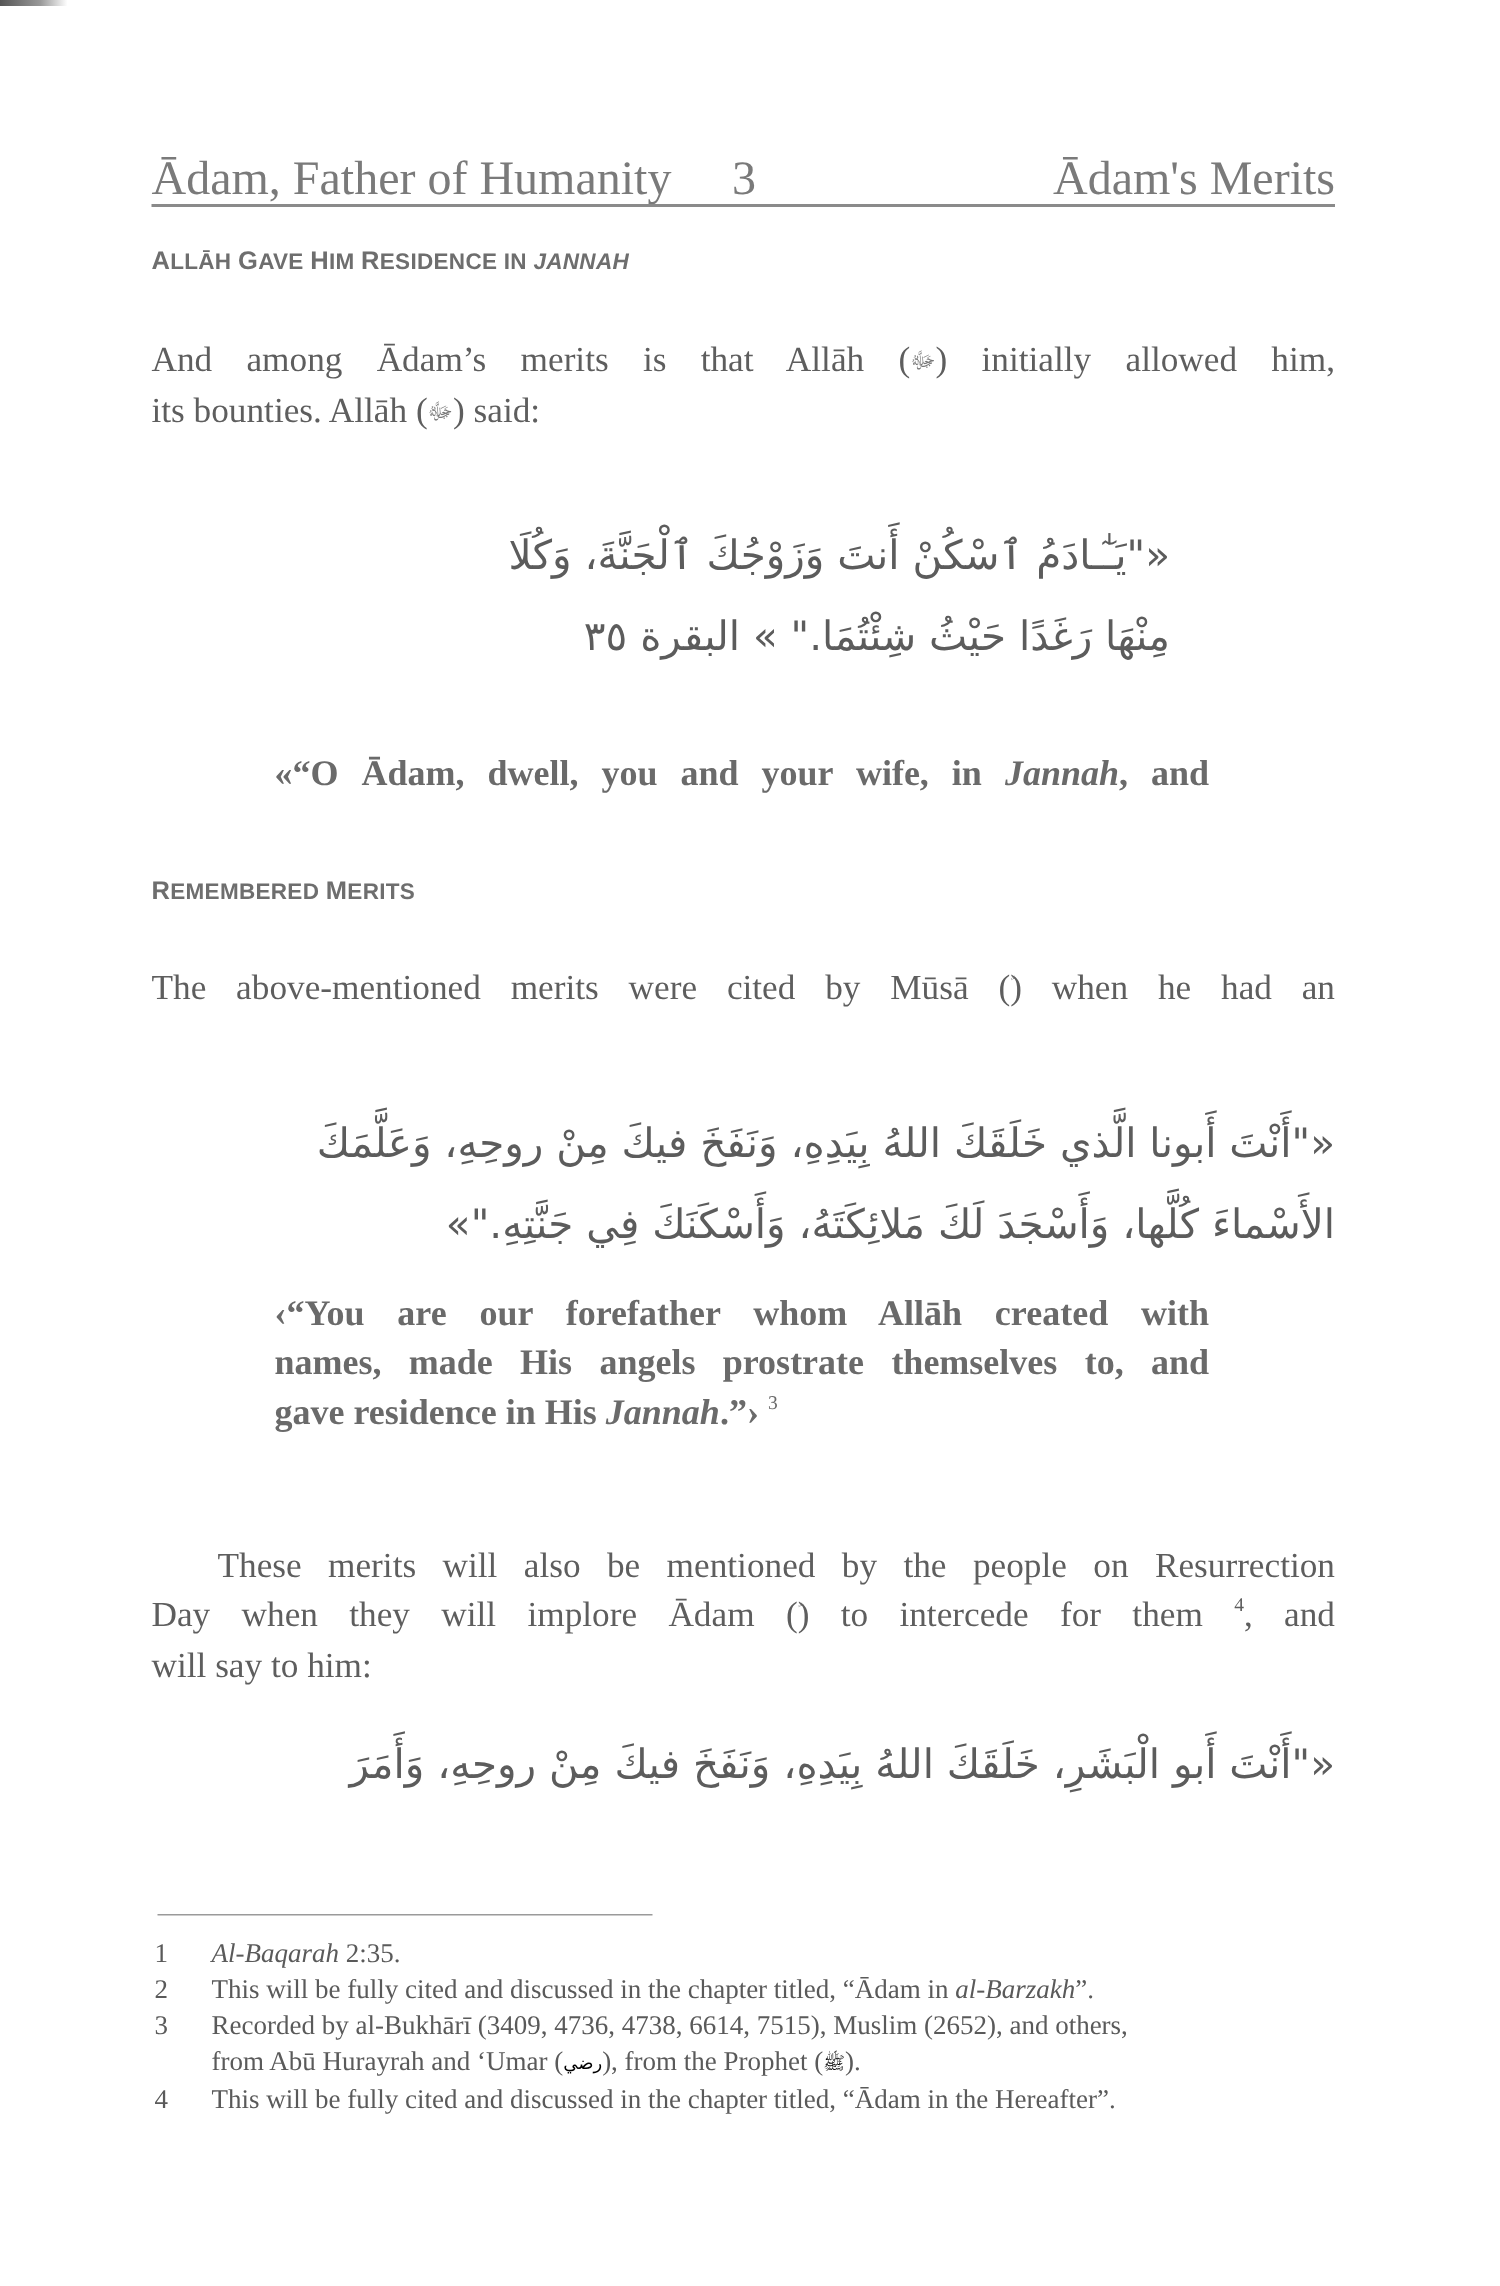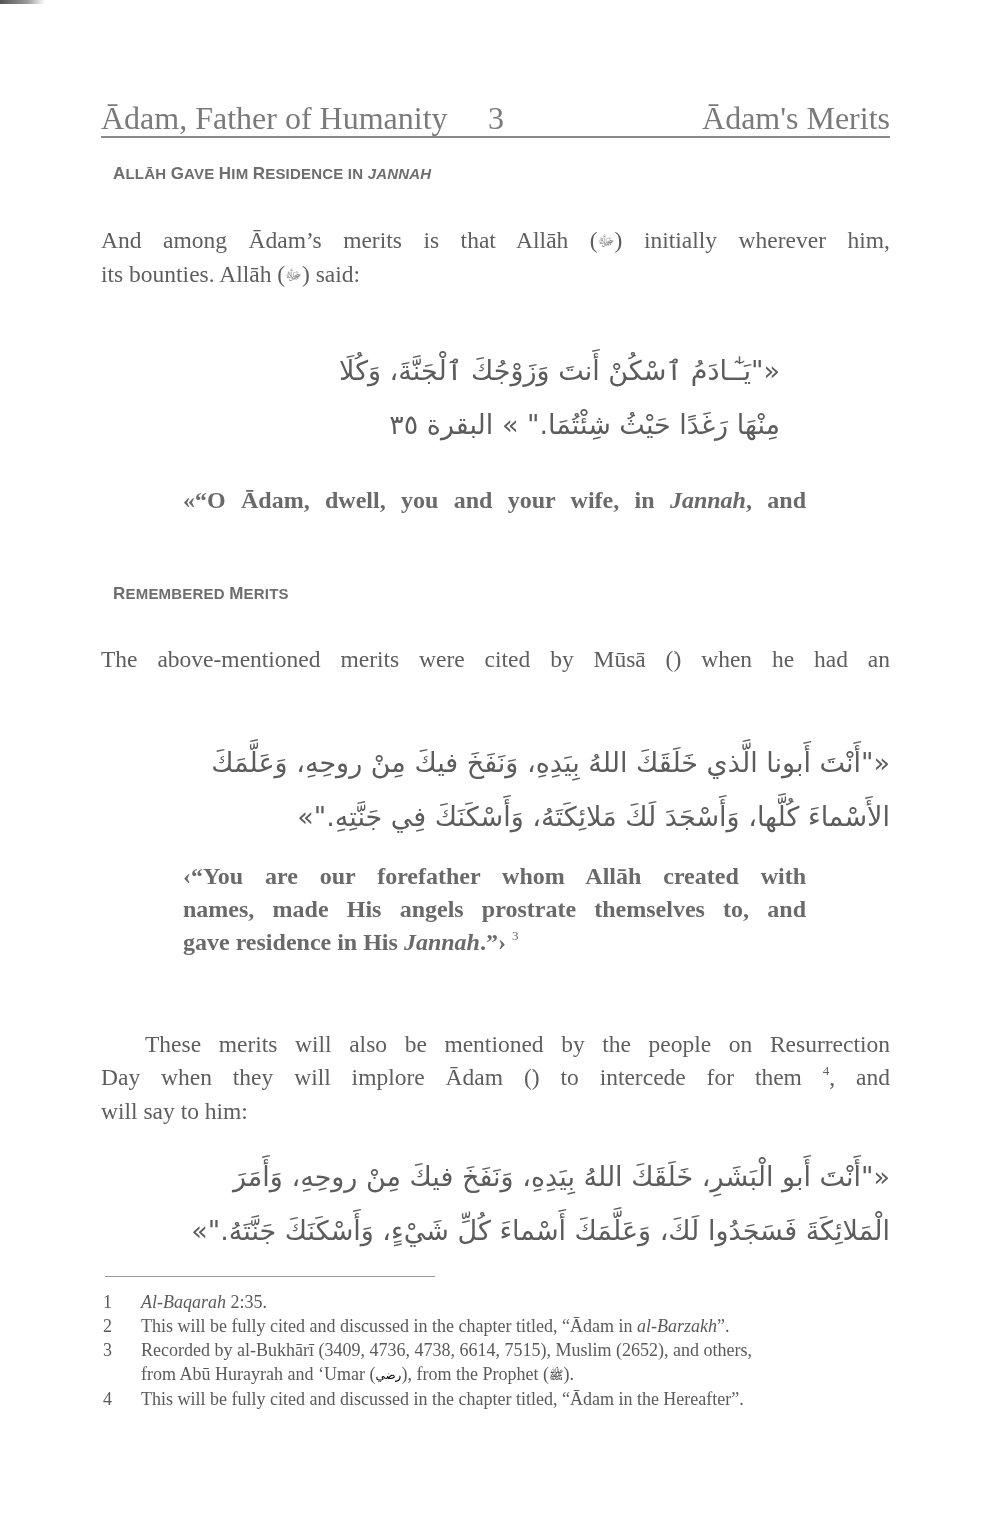--- a/index.html
+++ b/index.html
@@ -44,21 +44,21 @@
       position: absolute;
       top: 136px;
       left: 0;
       width: 789px;
       height: 2px;
       background: #8a8a8a;
     }
     
     .section-heading {
       position: absolute;
-      left: 12px;
+      left: 0;
       font-family: "Liberation Sans", "DejaVu Sans", sans-serif;
       font-weight: bold;
       font-size: 15px;
       color: #6e6e6e;
       letter-spacing: 0.2px;
     }
     .section-heading .big { font-size: 17px; }
     .section-heading em { font-style: italic; }
     
     .para {
@@ -159,30 +159,30 @@
     <span class="center">3</span>
     <span class="right">Ādam's Merits</span>
   </div>
   <div class="header-rule"></div>
 
   <div class="section-heading" style="top:164px;">
     <span class="big">A</span><span>LLĀH </span><span class="big">G</span><span>AVE </span><span class="big">H</span><span>IM </span><span class="big">R</span><span>ESIDENCE IN </span><em>JANNAH</em>
   </div>
 
   <div class="para" style="top:224px;">
-    <span class="line"><span>And among Ādam’s merits is that Allāh (</span><span class="honorific">ﷻ</span><span>) initially wherever him,</span></span>
+    <span class="line"><span>And among Ādam’s merits is that Allāh (</span><span class="honorific">ﷻ</span><span>) initially allowed him,</span></span>
     <span class="line last"><span>its bounties. Allāh (</span><span class="honorific">ﷻ</span><span>) said:</span></span>
   </div>
 
   <div class="arabic" style="top:344px; right:110px;">
     <span class="aline">«"يَـٰٓـادَمُ ٱسْكُنْ أَنتَ وَزَوْجُكَ ٱلْجَنَّةَ، وَكُلَا</span>
     <span class="aline">مِنْهَا رَغَدًا حَيْثُ شِئْتُمَا." » البقرة ٣٥</span>
   </div>
 
-  <div class="translation" style="top:484px;">
+  <div class="translation" style="top:500px;">
     <span class="line"><span>«“O Ādam, dwell, you and your wife, in </span><em>Jannah</em><span>, and</span></span>
   </div>
 
   <div class="section-heading" style="top:584px;">
     <span class="big">R</span><span>EMEMBERED </span><span class="big">M</span><span>ERITS</span>
   </div>
 
   <div class="para" style="top:643px;">
     <span class="line"><span>The above-mentioned merits were cited by Mūsā (</span><span class="honorific">ؑ</span><span>) when he had an</span></span>
   </div>
@@ -199,21 +199,20 @@
   </div>
 
   <div class="para" style="top:1028px;">
     <span class="line indent">These merits will also be mentioned by the people on Resurrection</span>
     <span class="line"><span>Day when they will implore Ādam (</span><span class="honorific">ؑ</span><span>) to intercede for them </span><sup class="fn">4</sup><span>, and</span></span>
     <span class="line last">will say to him:</span>
   </div>
 
   <div class="arabic" style="top:1150px; right:0px;">
     <span class="aline">«"أَنْتَ أَبو الْبَشَرِ، خَلَقَكَ اللهُ بِيَدِهِ، وَنَفَخَ فيكَ مِنْ روحِهِ، وَأَمَرَ</span>
-    <span class="aline">الْمَلائِكَةَ فَسَجَدُوا لَكَ، وَعَلَّمَكَ أَسْماءَ كُلِّ شَيْءٍ، وَأَسْكَنَكَ جَنَّتَهُ."»</span>
   </div>
 
   <div class="fn-rule"></div>
   <div class="footnotes">
     <div class="footnote">
       <span class="num">1</span>
       <span class="text"><em>Al-Baqarah</em><span> 2:35.</span></span>
     </div>
     <div class="footnote">
       <span class="num">2</span>

